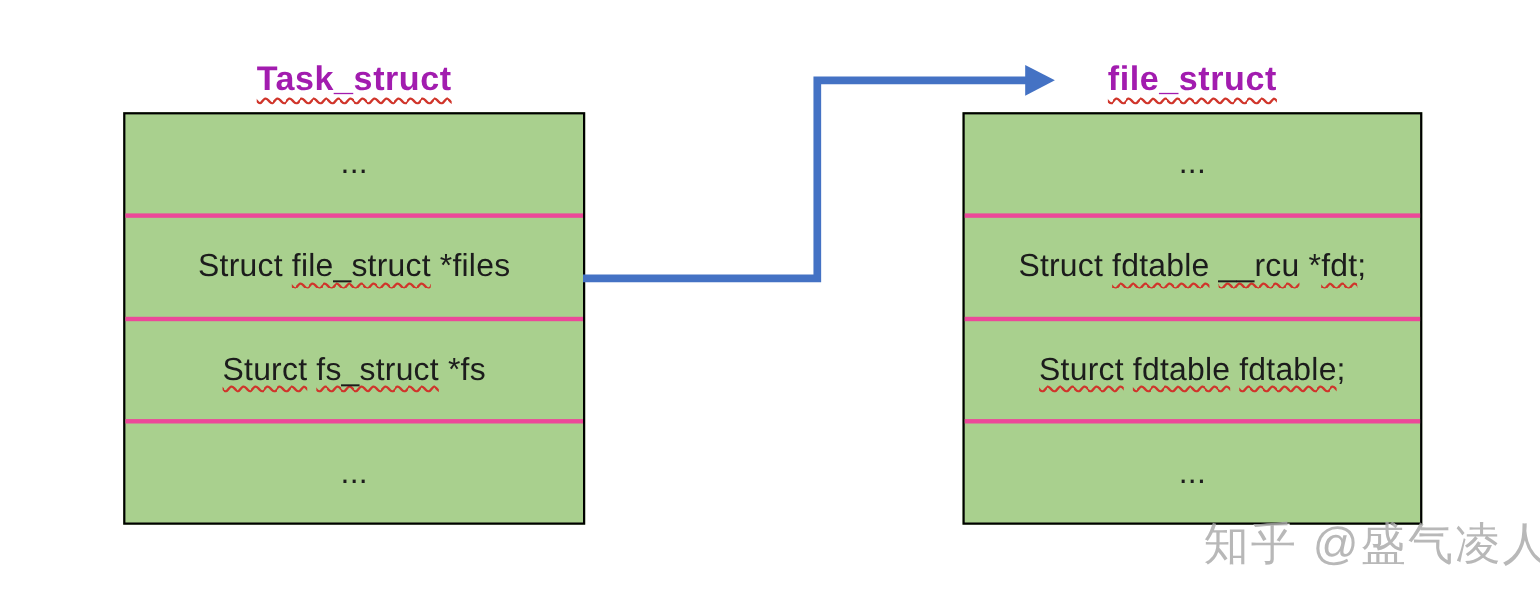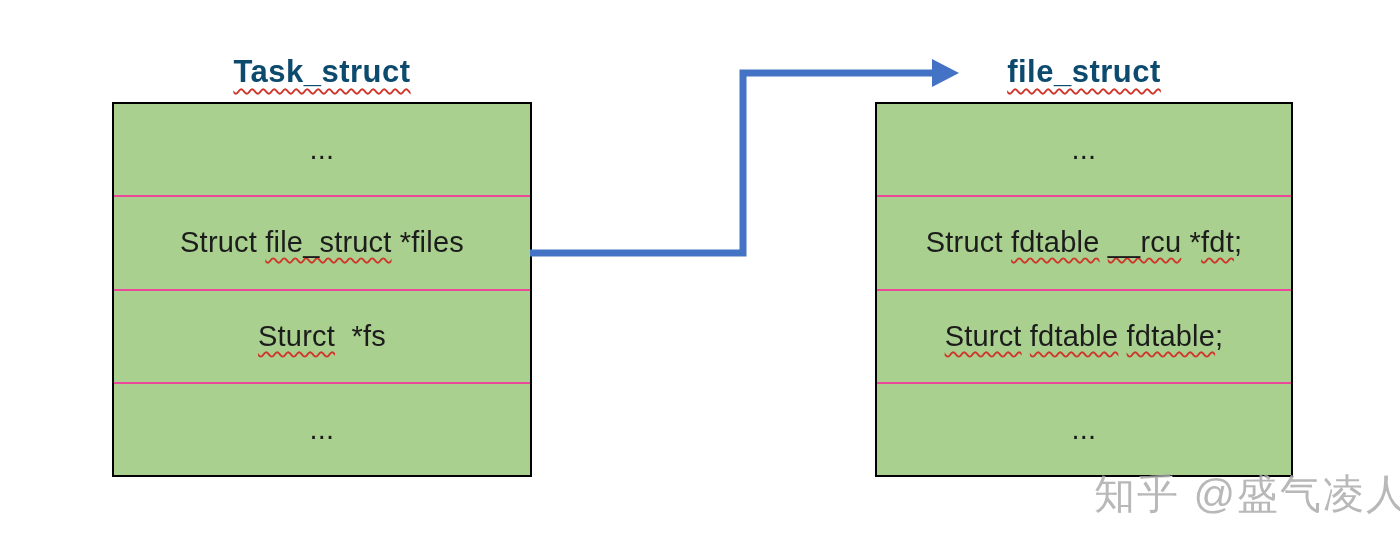--- a/index.html
+++ b/index.html
@@ -14,21 +14,21 @@
     position: absolute; inset: 0;
     width: 1400px; height: 548px;
   }
   .struct-title {
     position: absolute;
     top: 54px;
     height: 38px;
     text-align: center;
     font-size: 31px;
     font-weight: bold;
-    color: #0c4a6e;
+    color: #a21caf;
     line-height: 36px;
     letter-spacing: 0.5px;
   }
   .struct-title .squiggle-wrap {
     text-decoration: underline;
     text-decoration-style: wavy;
     text-decoration-color: #d0352b;
     text-decoration-thickness: 1.5px;
     text-underline-offset: 6px;
   }
@@ -43,21 +43,21 @@
   }
   .struct-table.left  { left: 112px; width: 420px; }
   .struct-table.right { left: 875px; width: 418px; }
   .struct-row {
     flex: 1 1 0;
     display: flex;
     align-items: center;
     justify-content: center;
     font-size: 29px;
     color: #1c1c1c;
-    border-top: 2px solid #ec4899;
+    border-top: 4px solid #ec4899;
     white-space: pre;
     letter-spacing: 0.2px;
   }
   .struct-row:first-child { border-top: none; }
   .squiggle {
     text-decoration: underline;
     text-decoration-style: wavy;
     text-decoration-color: #d0352b;
     text-decoration-thickness: 1.5px;
     text-underline-offset: 5px;
@@ -88,21 +88,21 @@
     <span class="squiggle-wrap">Task_struct</span>
   </div>
 
   <div class="struct-title" style="left:875px; width:418px;">
     <span class="squiggle-wrap">file_struct</span>
   </div>
 
   <div class="struct-table left">
     <div class="struct-row"><span>...</span></div>
     <div class="struct-row"><span>Struct </span><span class="squiggle">file_struct</span><span> *files</span></div>
-    <div class="struct-row"><span class="squiggle">Sturct</span><span> </span><span> *fs</span></div>
+    <div class="struct-row"><span class="squiggle">Sturct</span><span> </span><span class="squiggle">fs_struct</span><span> *fs</span></div>
     <div class="struct-row"><span>...</span></div>
   </div>
 
   <div class="struct-table right">
     <div class="struct-row"><span>...</span></div>
     <div class="struct-row"><span>Struct </span><span class="squiggle">fdtable</span><span> </span><span class="squiggle">__rcu</span><span> *</span><span class="squiggle">fdt</span><span>;</span></div>
     <div class="struct-row"><span class="squiggle">Sturct</span><span> </span><span class="squiggle">fdtable</span><span> </span><span class="squiggle">fdtable</span><span>;</span></div>
     <div class="struct-row"><span>...</span></div>
   </div>
 

